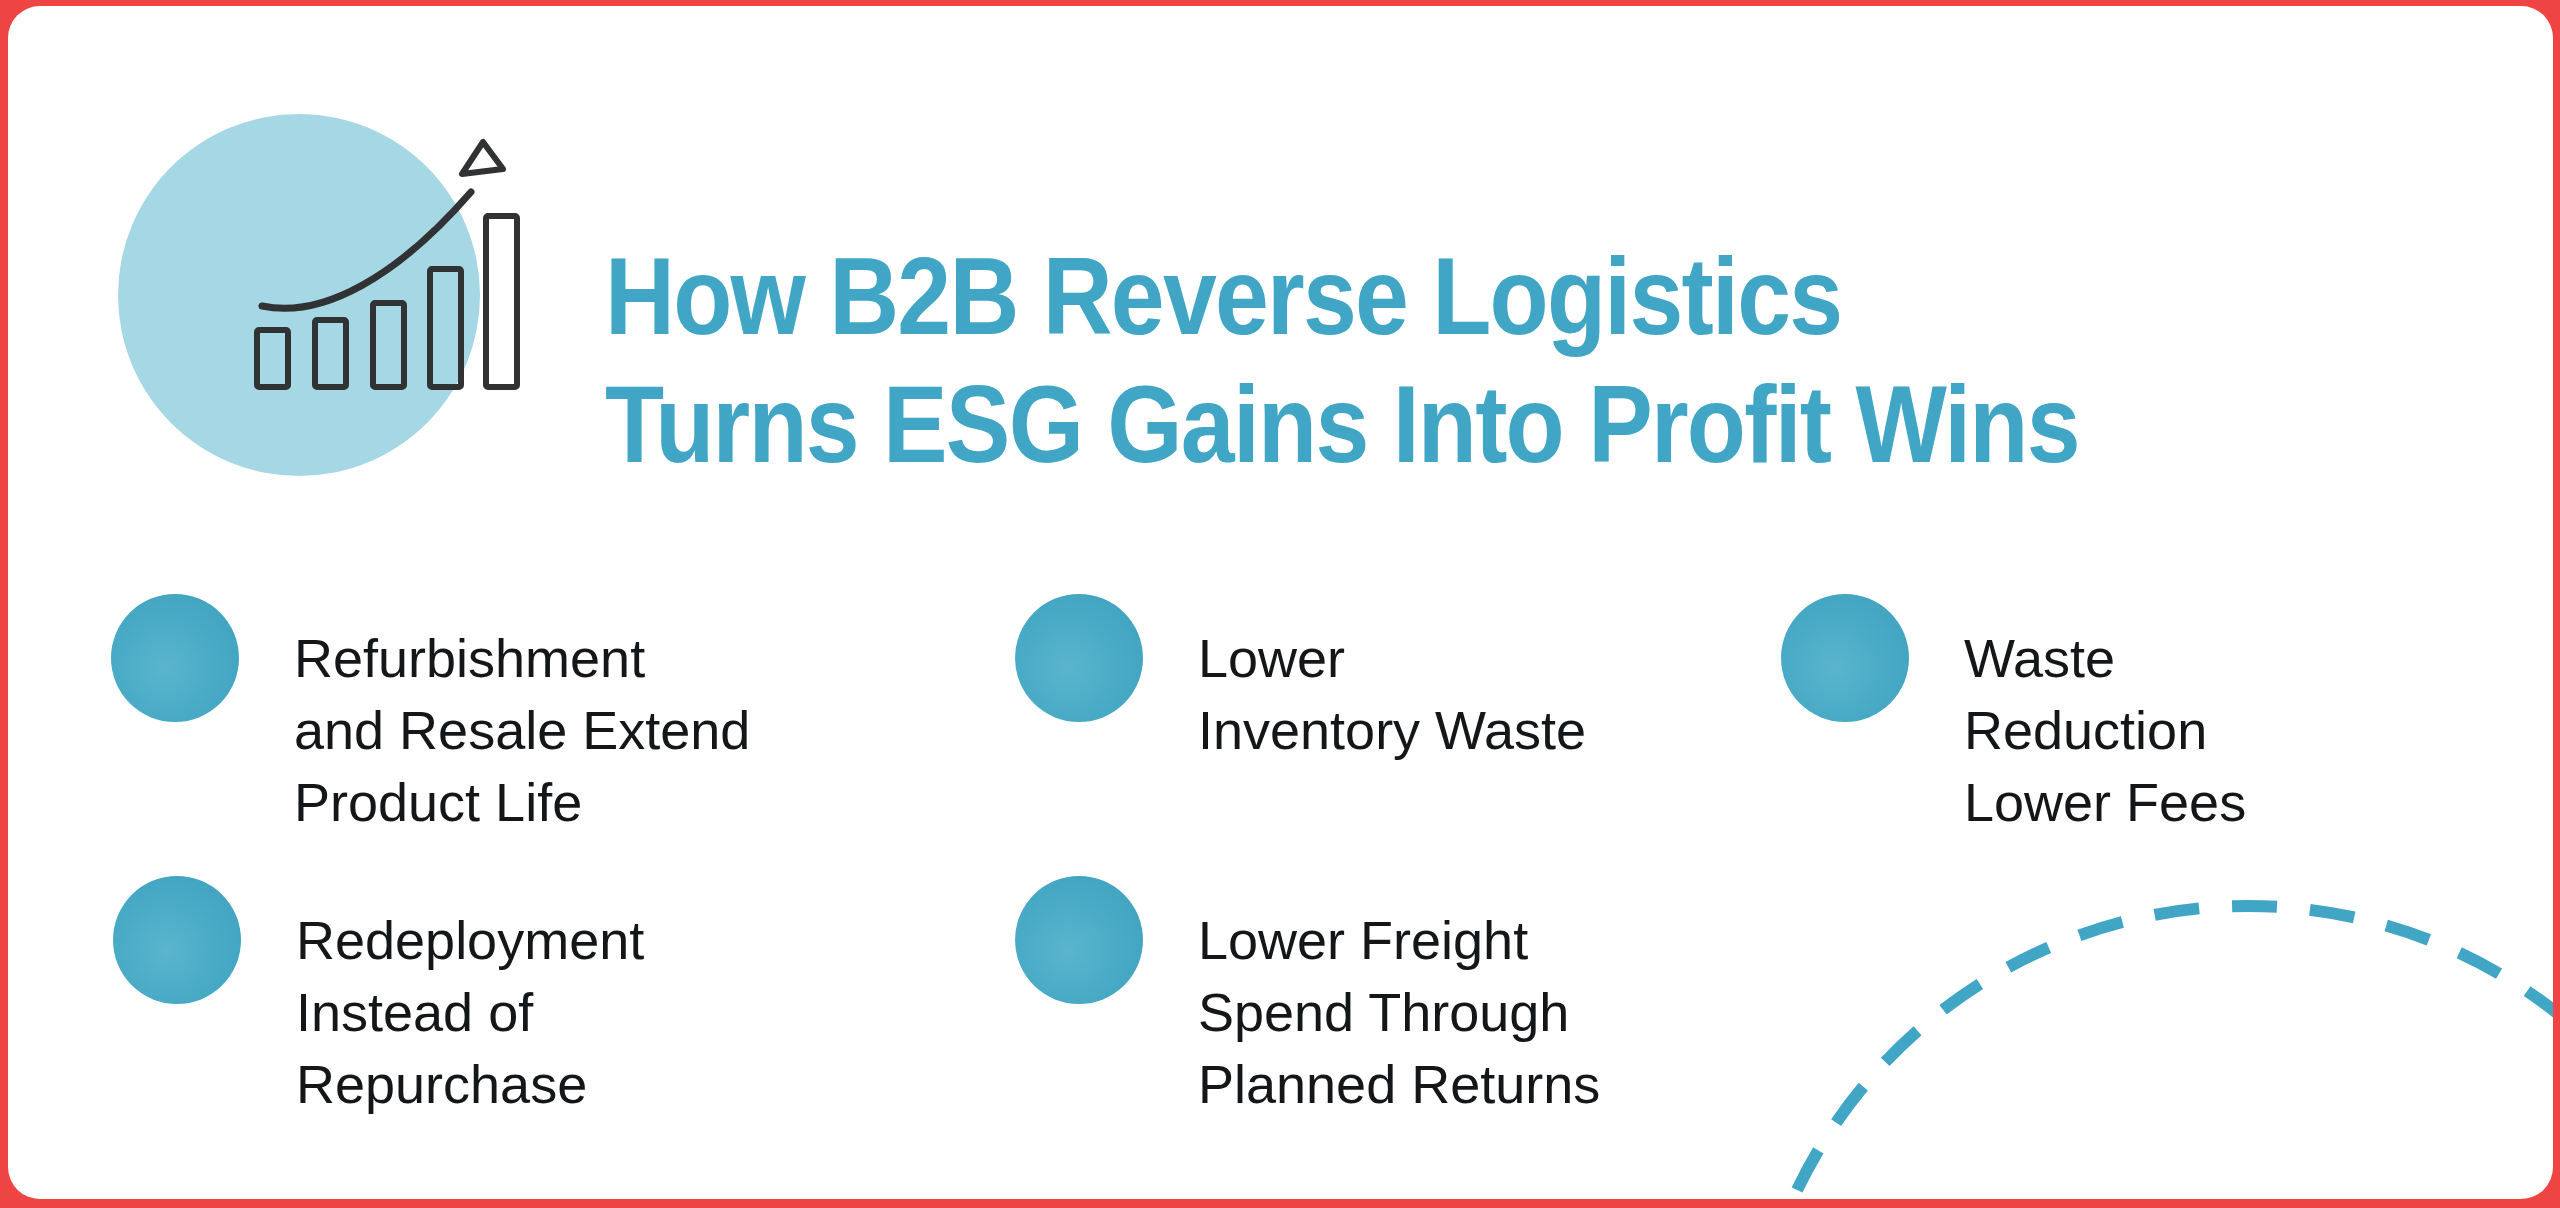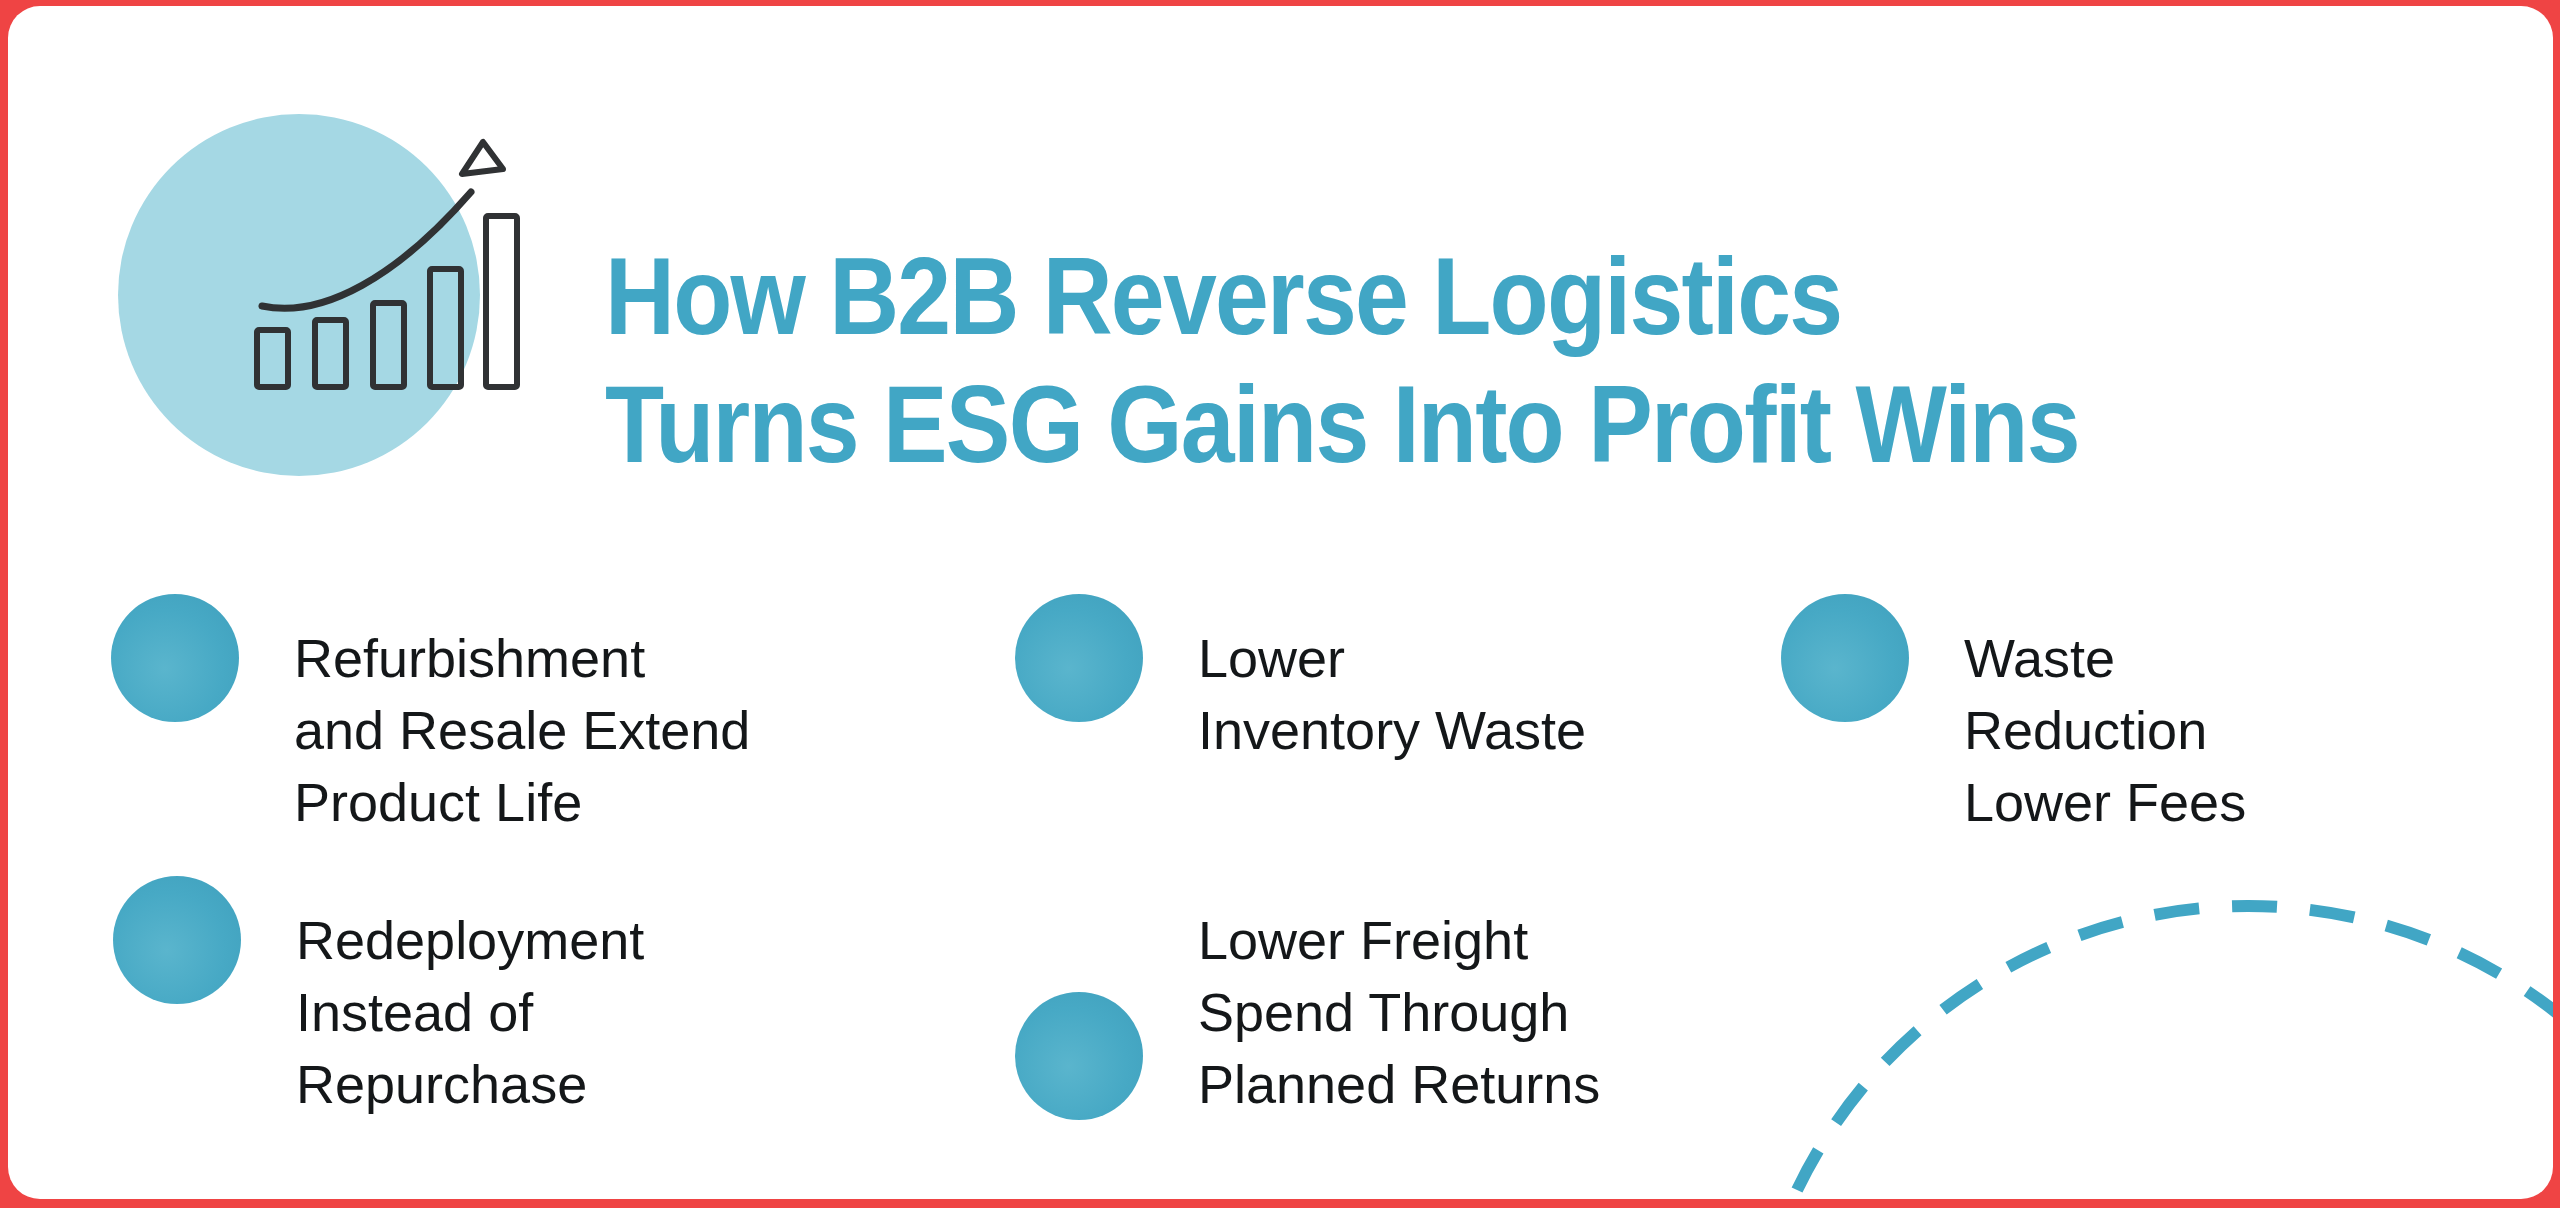--- a/index.html
+++ b/index.html
@@ -54,21 +54,21 @@
     font-size:54px;
     line-height:72px;
     color:#141719;
     white-space:pre-line;
   }
   
   .pos-r1c1{left:103px;top:588px;}
   .pos-r1c2{left:1007px;top:588px;}
   .pos-r1c3{left:1773px;top:588px;}
   .pos-r2c1{left:105px;top:870px;justify-content:flex-end;}
-  .pos-r2c2{left:1007px;top:870px;align-items:flex-end;}
+  .pos-r2c2{left:1007px;top:870px;}
   .dashed-arc{
     position:absolute;left:1700px;top:890px;
     width:862px;height:312px;
     pointer-events:none;
   }
 </style>
 </head>
 <body>
 
 <div class="frame">

